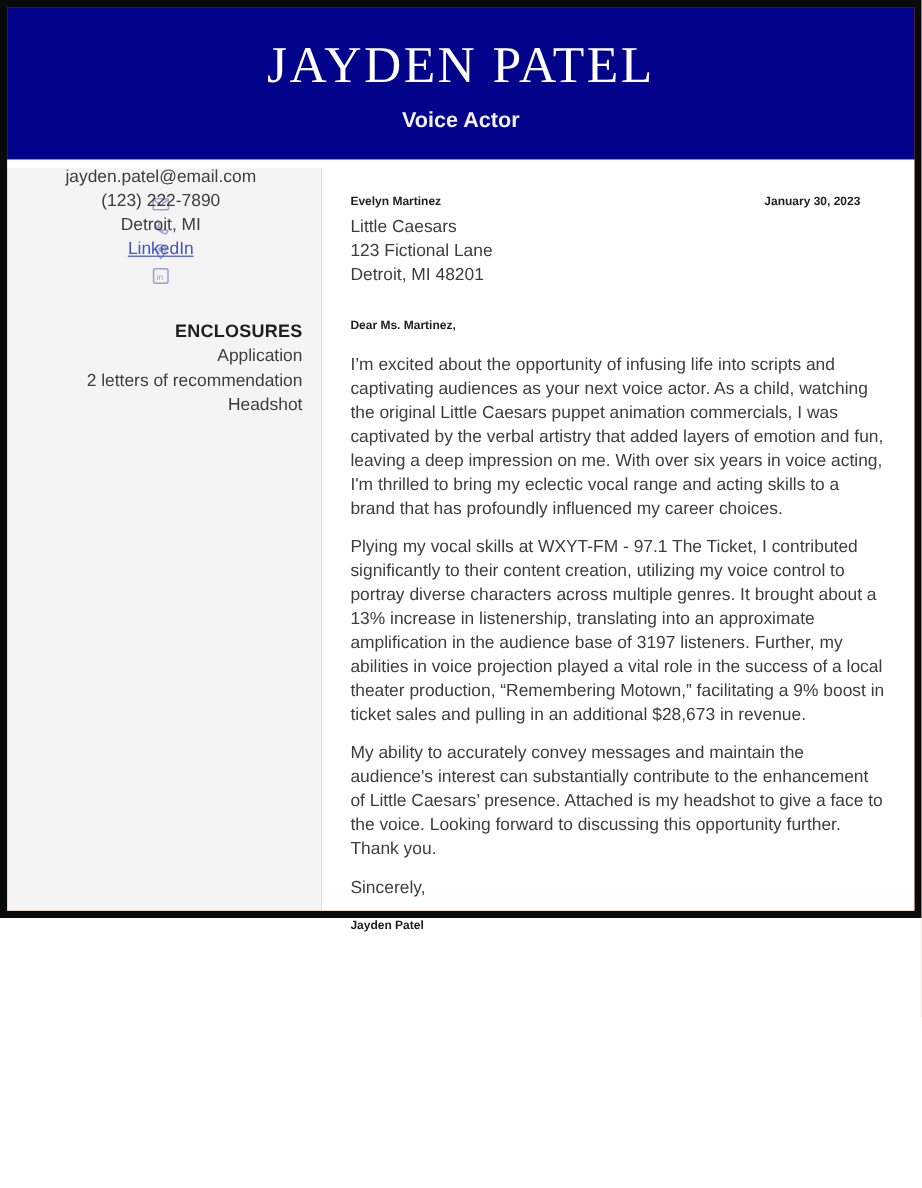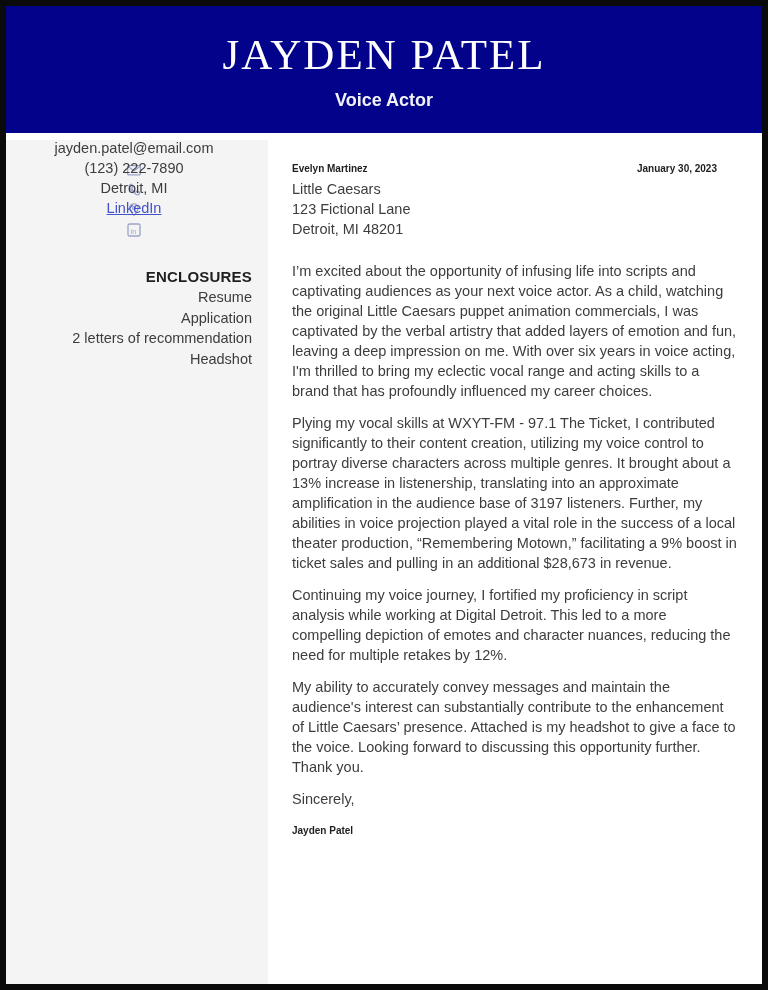--- a/index.html
+++ b/index.html
@@ -1,20 +1,20 @@
 <!DOCTYPE html>
 <html><head>
 <meta charset="utf-8">
 <style>
   * { margin: 0; padding: 0; box-sizing: border-box; }
   html, body { background: #ffffff; }
   body { width: 768px; height: 990px; overflow: hidden; }
 
   .page {
-    width: 768px; height: 990px;
+    width: 768px; height: 765px;
     border: 6px solid #0a0a0a;
     background: #f97316;
     display: flex; flex-direction: column;
     font-family: "Liberation Sans", sans-serif;
   }
 
   
   .header {
     height: 127px; flex: 0 0 127px;
     background: #02028a;
@@ -137,44 +137,43 @@
       <div class="contact-row">
         <a class="contact-label contact-link">LinkedIn</a>
         <svg class="icon" viewBox="0 0 16 16" fill="none" stroke="currentColor" stroke-width="1.3">
           <rect x="2" y="2" width="12" height="12" rx="1.6"></rect>
           <text x="4.6" y="11.6" font-size="7" font-family="Liberation Sans, sans-serif" fill="currentColor" stroke="none">in</text>
         </svg>
       </div>
 
       <div class="enclosures">
         <div class="enclosures-heading">ENCLOSURES</div>
-        <div class="enclosure-item">Resume</div>
         <div class="enclosure-item">Application</div>
         <div class="enclosure-item">2 letters of recommendation</div>
         <div class="enclosure-item">Headshot</div>
       </div>
 
     </aside>
 
     <main class="main">
 
       <div class="top-row">
         <div class="recipient-block">
           <div class="serif-bold recipient-name">Evelyn Martinez</div>
           <div>Little Caesars</div>
           <div>123 Fictional Lane</div>
           <div>Detroit, MI 48201</div>
         </div>
         <div class="serif-bold date">January 30, 2023</div>
       </div>
 
+      <p class="serif-bold salutation">Dear Ms. Martinez,</p>
 
       <p class="para">I’m excited about the opportunity of infusing life into scripts and captivating audiences as your next voice actor. As a child, watching the original Little Caesars puppet animation commercials, I was captivated by the verbal artistry that added layers of emotion and fun, leaving a deep impression on me. With over six years in voice acting, I'm thrilled to bring my eclectic vocal range and acting skills to a brand that has profoundly influenced my career choices.</p>
       <p class="para">Plying my vocal skills at WXYT-FM - 97.1 The Ticket, I contributed significantly to their content creation, utilizing my voice control to portray diverse characters across multiple genres. It brought about a 13% increase in listenership, translating into an approximate amplification in the audience base of 3197 listeners. Further, my abilities in voice projection played a vital role in the success of a local theater production, “Remembering Motown,” facilitating a 9% boost in ticket sales and pulling in an additional $28,673 in revenue.</p>
-      <p class="para">Continuing my voice journey, I fortified my proficiency in script analysis while working at Digital Detroit. This led to a more compelling depiction of emotes and character nuances, reducing the need for multiple retakes by 12%.</p>
       <p class="para">My ability to accurately convey messages and maintain the audience's interest can substantially contribute to the enhancement of Little Caesars’ presence. Attached is my headshot to give a face to the voice. Looking forward to discussing this opportunity further. Thank you.</p>
 
       <p class="closing">Sincerely,</p>
       <p class="serif-bold signature">Jayden Patel</p>
 
     </main>
   </div>
 </div>
 
 </body></html>

